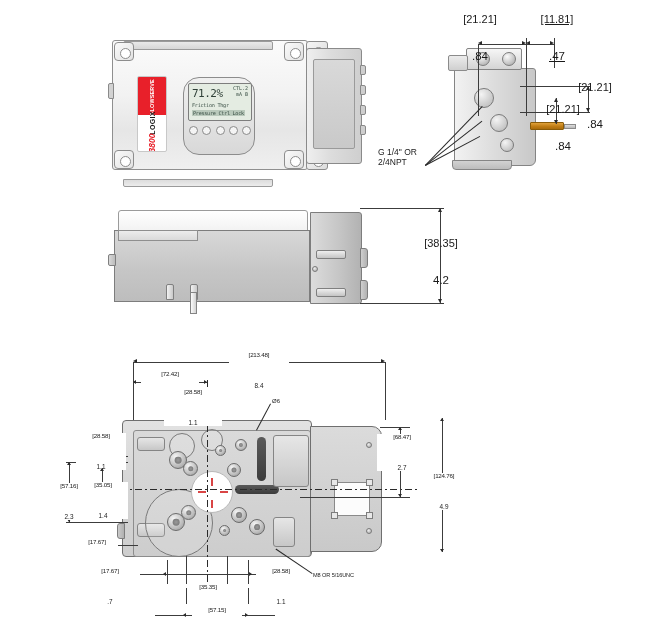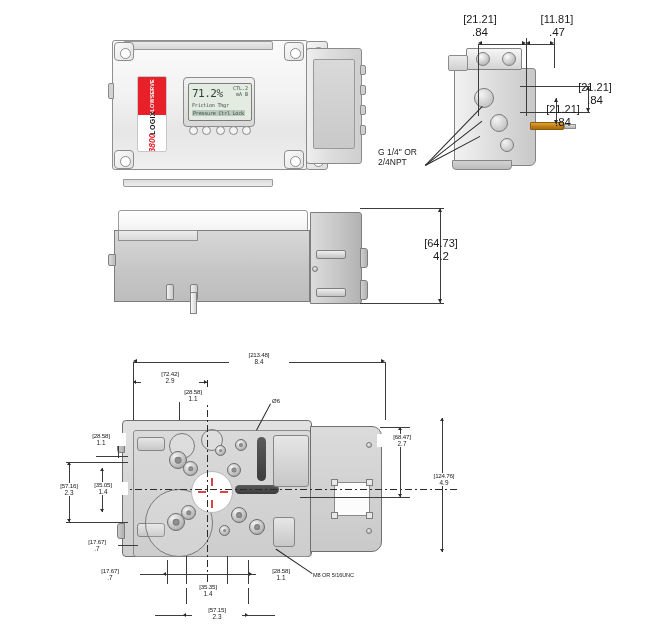--- a/index.html
+++ b/index.html
@@ -23,21 +23,21 @@
   
   .dim {
     position: absolute;
     color: #1a1a1a;
     text-align: center;
     line-height: 1.05;
     white-space: nowrap;
     font-family: "Liberation Sans", sans-serif;
   }
   .dim .mm { display: block; }
-  .dim .in { display: block; }
+  .dim .in { display: block; margin-top: 24px; }
   .dim.big { font-size: 11px; }
   .dim.big .mm { font-size: 11px; }
   .dim.big .in { font-size: 11.5px; }
   .dim.small { font-size: 6.2px; }
   .dim.small .mm { font-size: 6.2px; letter-spacing: -0.2px; }
   .dim.small .in { font-size: 6.4px; }
 
   .note {
     position: absolute;
     color: #1a1a1a;
@@ -149,23 +149,23 @@
   }
   .sticker .series {
     position: absolute; left: 50%; top: 66px;
     transform: translate(-50%,-50%) rotate(-90deg);
     color: #e8202a; font-size: 8.5px; font-weight: bold; font-style: italic;
     white-space: nowrap;
   }
 
   
   .lcd-module {
-    position: absolute; left: 70px; top: 36px; width: 72px; height: 50px;
+    position: absolute; left: 70px; top: 36px; width: 72px; height: 78px;
     background: linear-gradient(180deg,#f0f0f0,#d8d8d8);
-    border: 1px solid #8c8c8c; border-radius: 4px;
+    border: 1px solid #8c8c8c; border-radius: 16px;
   }
   .lcd-screen {
     position: absolute; left: 4px; top: 5px; width: 64px; height: 38px;
     background: #e4ece2;
     border: 1px solid #7d7d7d; border-radius: 2px;
     overflow: hidden;
   }
   .lcd-big {
     position: absolute; left: 3px; top: 3px;
     font-family: "DejaVu Sans Mono", monospace;
@@ -433,21 +433,21 @@
   <div class="arrow l" style="left:478px; top:41.4px;"></div>
   <div class="arrow r" style="left:521.5px; top:41.4px;"></div>
   <div class="dimline h" style="left:526px; top:44px; width:28px;"></div>
   <div class="arrow l" style="left:526px; top:41.4px;"></div>
   <div class="arrow r" style="left:549.5px; top:41.4px;"></div>
 
   <div class="dim big" style="left:448px; top:14px; width:64px;">
     <span class="mm">[21.21]</span>
     <span class="in">.84</span>
   </div>
-  <div class="dim big" style="left:525px; top:14px; width:64px;">
+  <div class="dim big" style="left:525px; top:14px; width:64px;text-decoration:underline;">
     <span class="mm">[11.81]</span>
     <span class="in">.47</span>
   </div>
 
   <div class="ext h" style="left:520px; top:86px; width:70px;"></div>
   <div class="ext h" style="left:520px; top:112px; width:70px;"></div>
   <div class="dimline v" style="left:588px; top:86px; height:26px;"></div>
   <div class="arrow u" style="left:585.6px; top:86px;"></div>
   <div class="arrow d" style="left:585.6px; top:108px;"></div>
   <div class="dim big" style="left:562px; top:82px; width:66px;">
@@ -486,21 +486,21 @@
     <div class="mv-endcap" style="top:48px;"></div>
     <div class="mv-endcap" style="top:80px;"></div>
   </div>
 
   <div class="ext h" style="left:360px; top:208px; width:84px;"></div>
   <div class="ext h" style="left:360px; top:303px; width:84px;"></div>
   <div class="dimline v" style="left:440px; top:208px; height:95px;"></div>
   <div class="arrow u" style="left:437.6px; top:208px;"></div>
   <div class="arrow d" style="left:437.6px; top:299px;"></div>
   <div class="dim big" style="left:406px; top:238px; width:70px;">
-    <span class="mm">[64.73]</span>
+    <span class="mm">[38.35]</span>
     <span class="in">4.2</span>
   </div>
 
   <div class="view" id="view-bot">
     <div class="bv-outer">
       <div class="bv-inner"></div>
       <div class="bv-lnub" style="top:16px;"></div>
       <div class="bv-lnub" style="top:102px;"></div>
       <div class="bv-pill" style="left:14px; top:16px; width:28px; height:14px;"></div>
       <div class="bv-pill" style="left:14px; top:102px; width:28px; height:14px;"></div>

